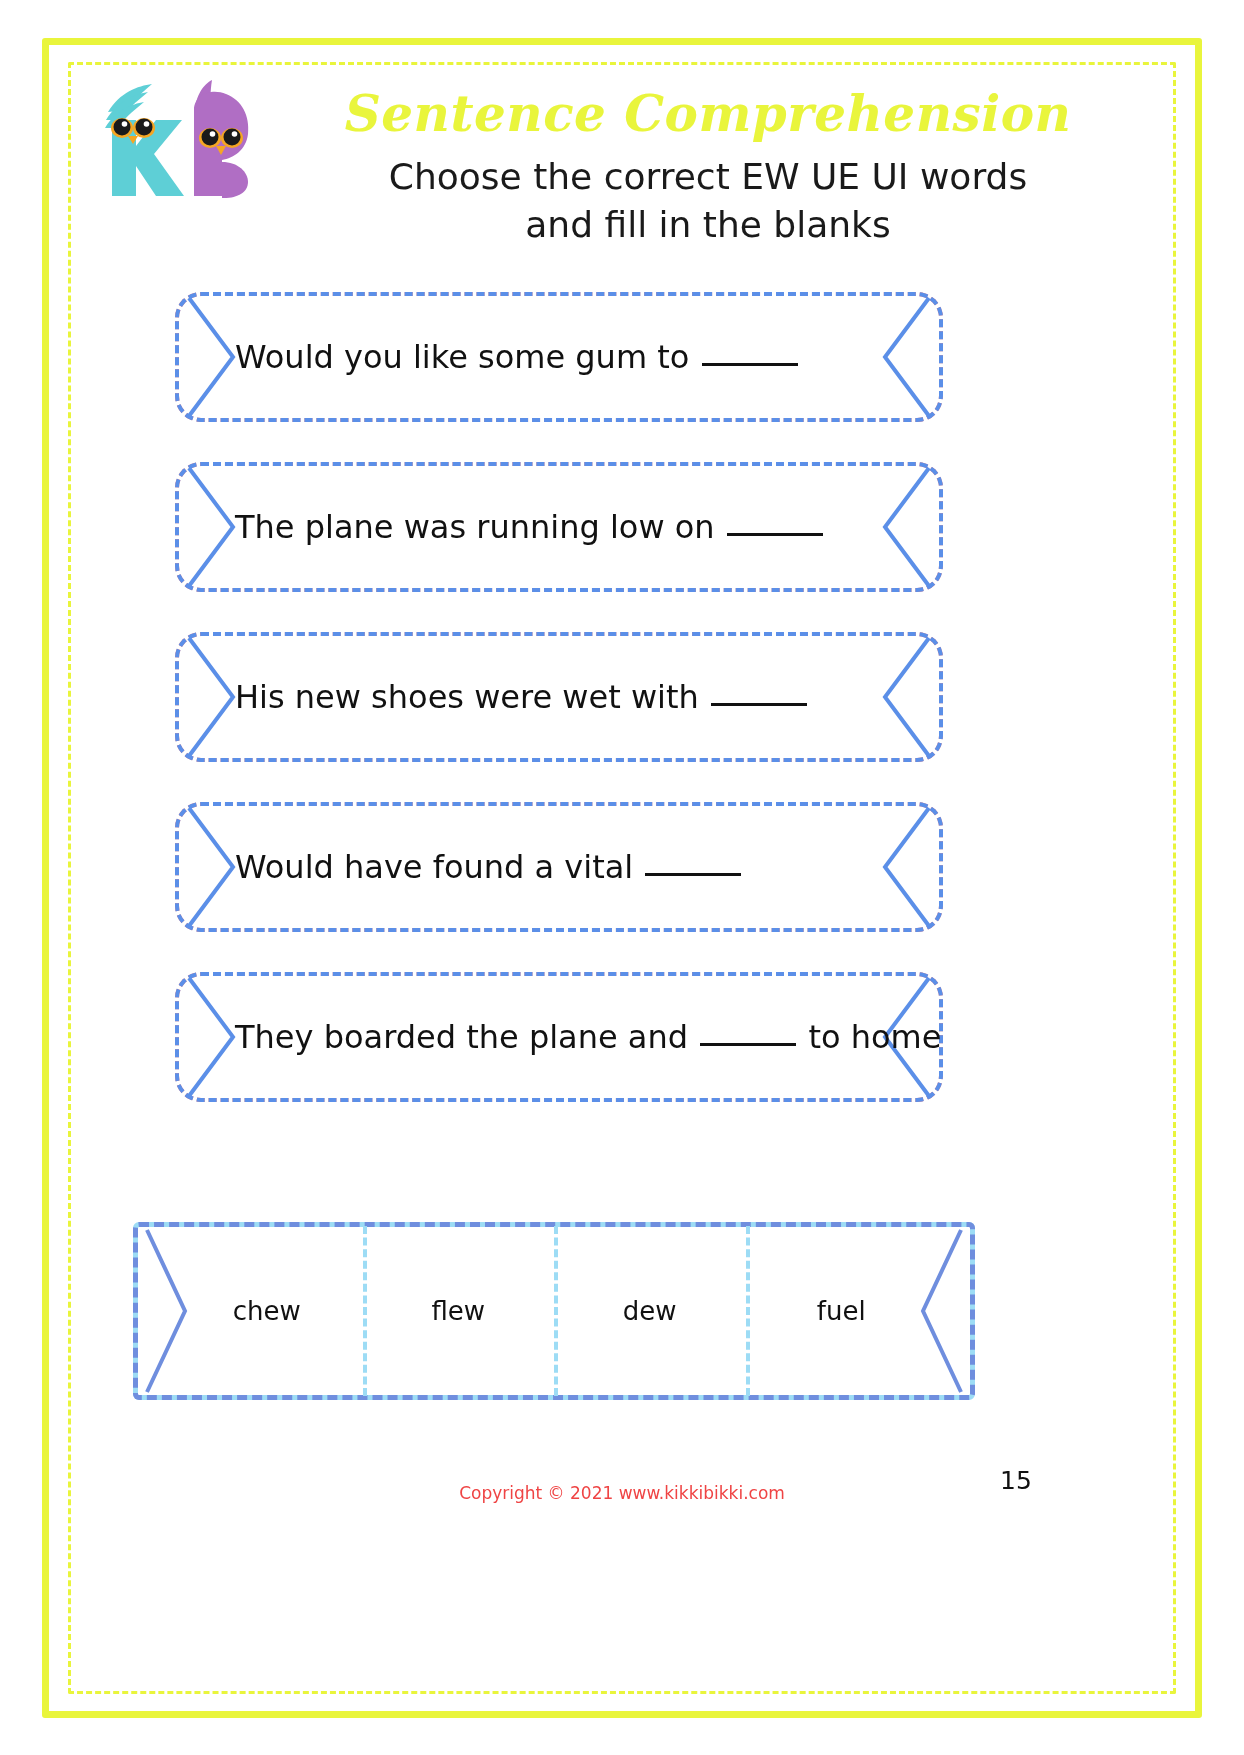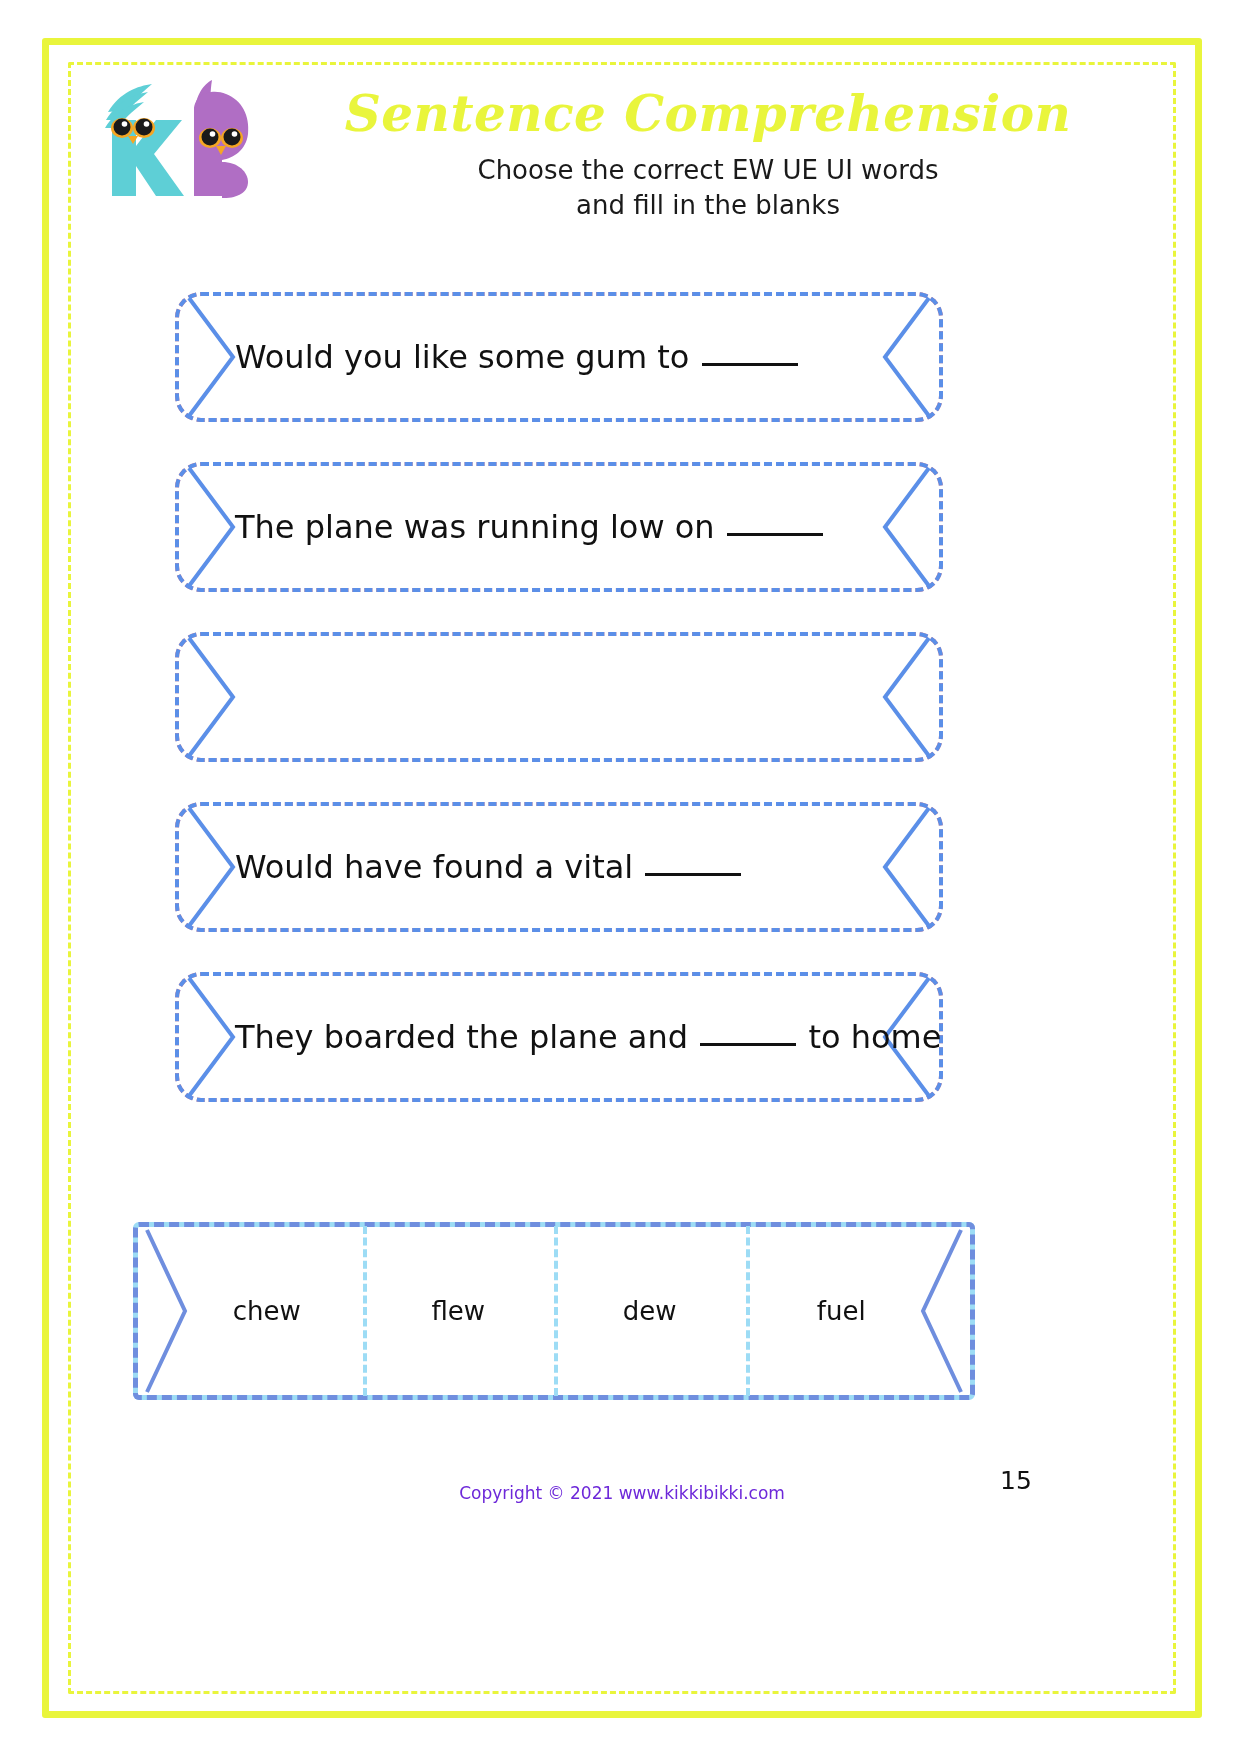--- a/index.html
+++ b/index.html
@@ -62,21 +62,21 @@
     font-weight:bold;
     font-size:50px;
     line-height:1.05;
     color:#e9f53c;
     letter-spacing:0.5px;
     white-space:nowrap;
   }
   .worksheet-subtitle {
     margin-top:12px;
     font-family:"DejaVu Sans", sans-serif;
-    font-size:26px;
+    font-size:36px;
     line-height:1.35;
     color:#1a1a1a;
     font-weight:400;
     white-space:pre-line;
   }
 
   
   .sentences {
     position:absolute;
     left:175px; top:292px;
@@ -170,21 +170,21 @@
   }
 
   
   .footer-copy {
     position:absolute;
     left:0; top:1483px;
     width:1244px;
     text-align:center;
     font-family:"DejaVu Sans", sans-serif;
     font-size:17px;
-    color:#6d28d9;
+    color:#ef4444;
   }
   .page-number {
     position:absolute;
     left:1000px; top:1466px;
     width:60px;
     font-family:"DejaVu Sans", sans-serif;
     font-size:25px;
     color:#111111;
   }
 </style>
@@ -266,20 +266,23 @@
       </div>
     </div>
 
     <div class="sentence-box">
       <div class="bx-red"></div>
       <div class="bx-blue"></div>
       <svg class="chev" viewBox="0 0 768 130">
         <polyline points="14,6 58,65 14,124" fill="none" stroke="#5b8fe8" stroke-width="4"></polyline>
         <polyline points="754,6 710,65 754,124" fill="none" stroke="#5b8fe8" stroke-width="4"></polyline>
       </svg>
+      <div class="sentence-text">
+        <span>His new shoes were wet with </span><span class="blank-line"></span><span></span>
+      </div>
     </div>
 
     <div class="sentence-box">
       <div class="bx-red"></div>
       <div class="bx-blue"></div>
       <svg class="chev" viewBox="0 0 768 130">
         <polyline points="14,6 58,65 14,124" fill="none" stroke="#5b8fe8" stroke-width="4"></polyline>
         <polyline points="754,6 710,65 754,124" fill="none" stroke="#5b8fe8" stroke-width="4"></polyline>
       </svg>
       <div class="sentence-text">

